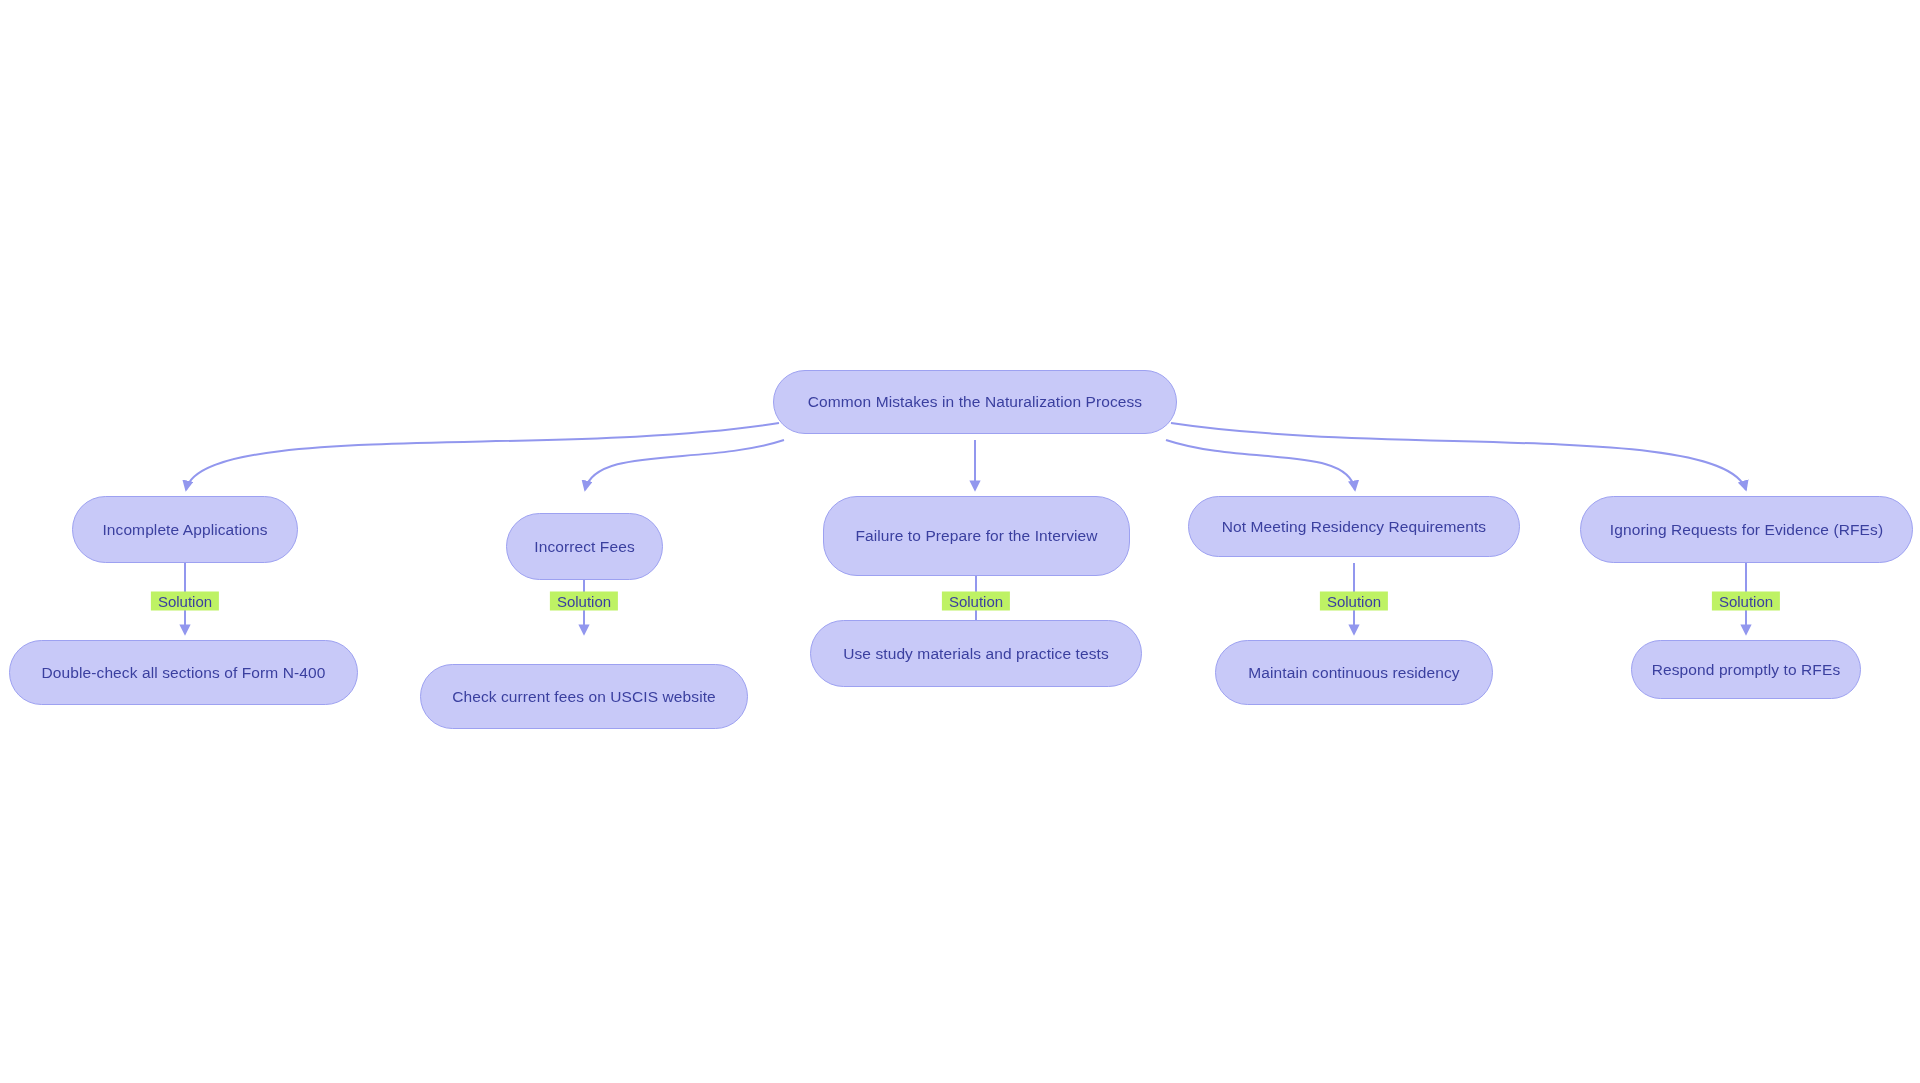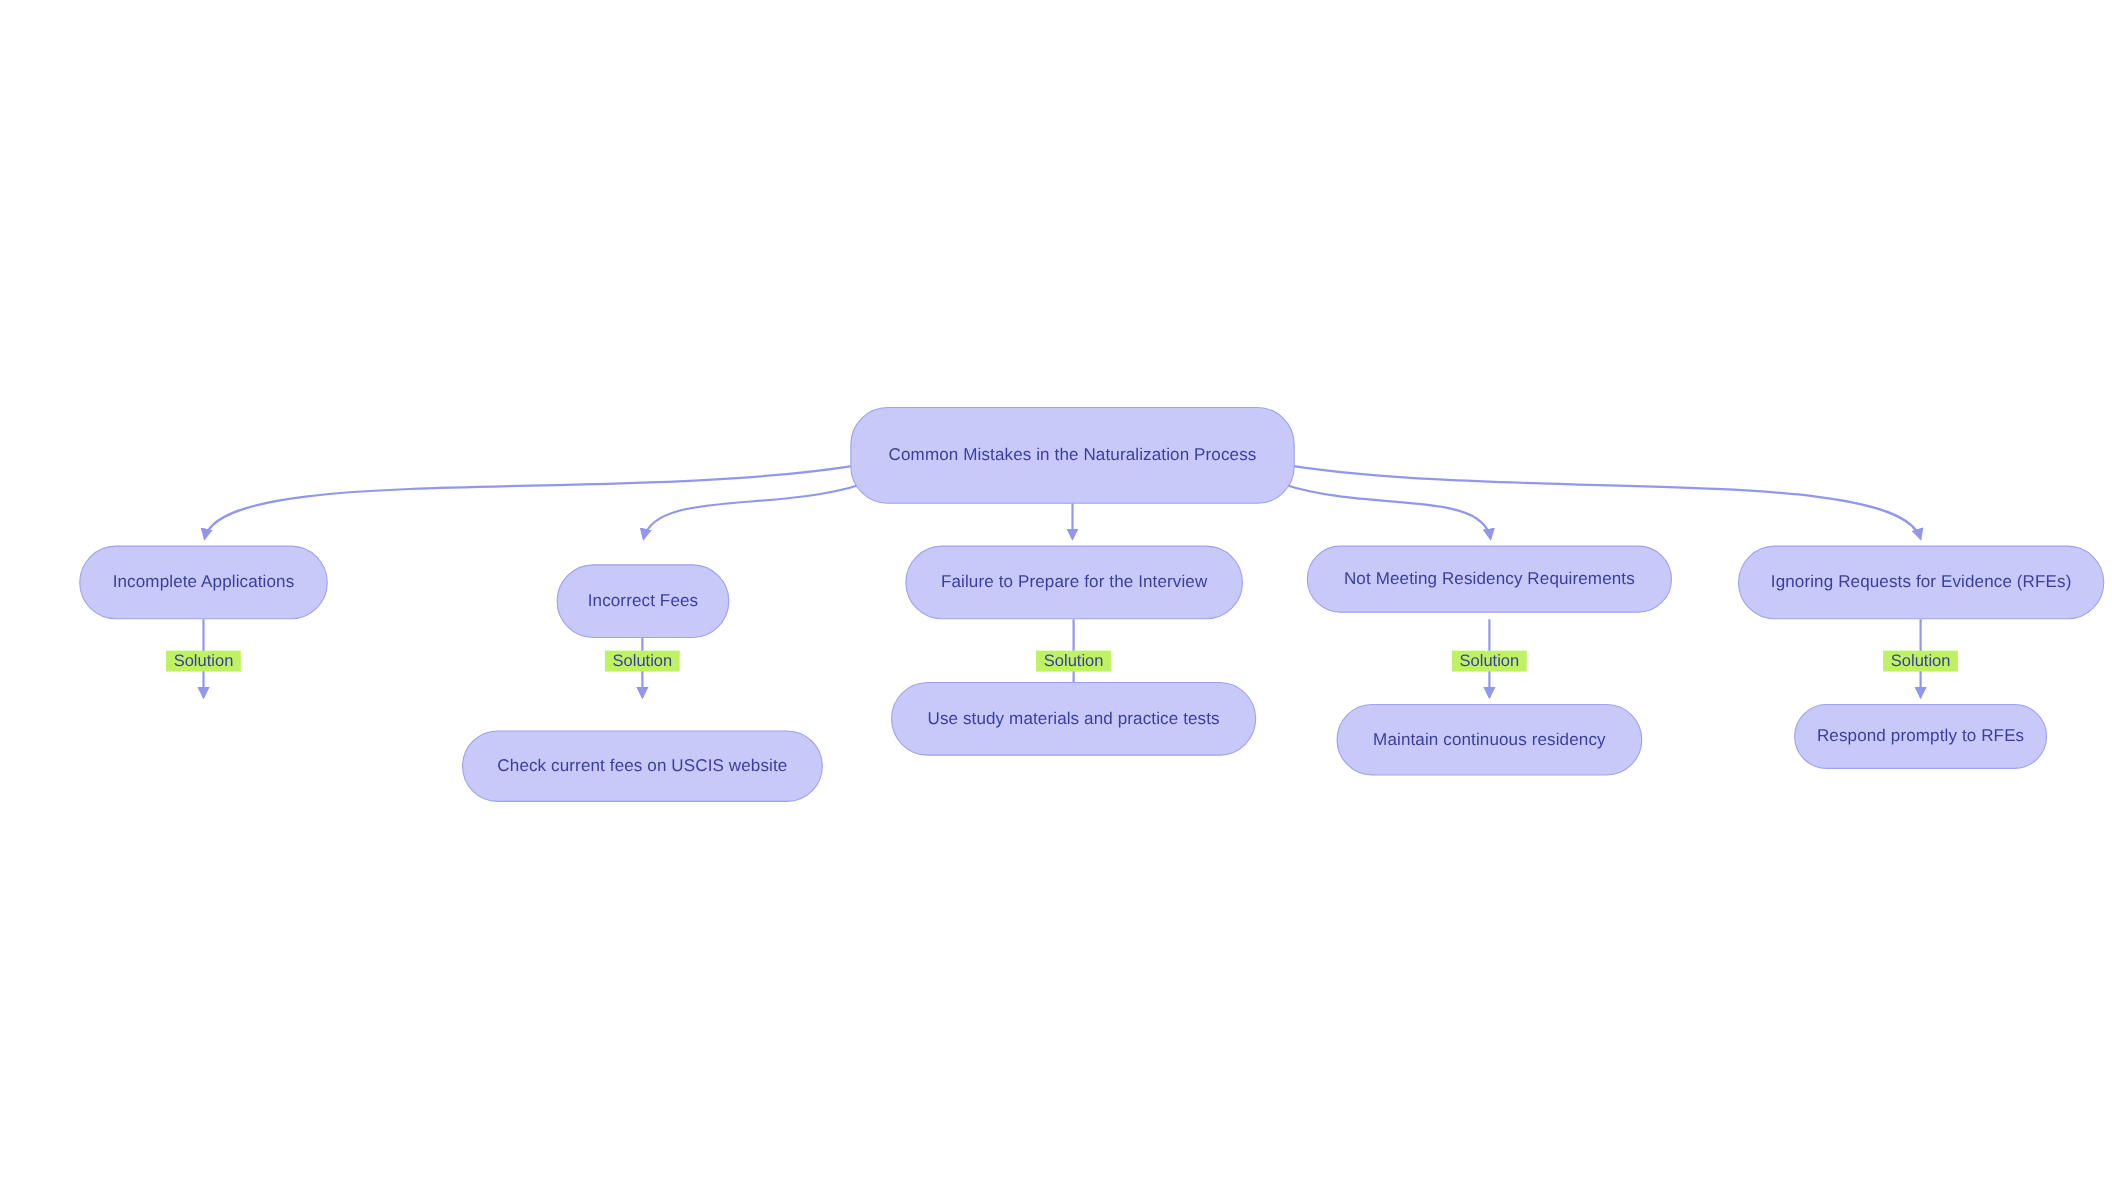--- a/index.html
+++ b/index.html
@@ -40,24 +40,24 @@
   .edge-label {
     position: absolute;
     transform: translate(-50%, -50%);
     background: #bef264;
     color: #3a3f9f;
     font-size: 15px;
     padding: 1px 7px;
     white-space: nowrap;
   }
   
-  .n-root { left: 773px; top: 370px; width: 404px; height: 88px; }
+  .n-root { left: 773px; top: 370px; width: 404px; height: 64px; }
   .n-m1   { left: 72px;   top: 496px; width: 226px; height: 67px; }
   .n-m2   { left: 506px;  top: 496px; width: 157px; height: 67px; margin-top: 17px; }
-  .n-m3   { left: 823px;  top: 496px; width: 307px; height: 67px; }
+  .n-m3   { left: 823px;  top: 496px; width: 307px; height: 80px; }
   .n-m4   { left: 1188px; top: 496px; width: 332px; height: 61px; }
   .n-m5   { left: 1580px; top: 496px; width: 333px; height: 67px; }
   .n-s1   { left: 9px;    top: 640px; width: 349px; height: 65px; }
   .n-s2   { left: 420px;  top: 640px; width: 328px; height: 65px; margin-top: 24px; }
   .n-s3   { left: 810px;  top: 620px; width: 332px; height: 67px; }
   .n-s4   { left: 1215px; top: 640px; width: 278px; height: 65px; }
   .n-s5   { left: 1631px; top: 640px; width: 230px; height: 59px; }
   .l-1 { left: 185px;  top: 601px; }
   .l-2 { left: 584px;  top: 601px; }
   .l-3 { left: 976px;  top: 601px; }
@@ -96,18 +96,19 @@
   <div class="node n-m3">Failure to Prepare for the Interview</div>
   <div class="node n-m4">Not Meeting Residency Requirements</div>
   <div class="node n-m5">Ignoring Requests for Evidence (RFEs)</div>
 
   <span class="edge-label l-1">Solution</span>
   <span class="edge-label l-2">Solution</span>
   <span class="edge-label l-3">Solution</span>
   <span class="edge-label l-4">Solution</span>
   <span class="edge-label l-5">Solution</span>
 
+  <div class="node n-s1">Double-check all sections of Form N-400</div>
   <div class="node n-s2">Check current fees on USCIS website</div>
   <div class="node n-s3">Use study materials and practice tests</div>
   <div class="node n-s4">Maintain continuous residency</div>
   <div class="node n-s5">Respond promptly to RFEs</div>
 
 </div>
 
 </body></html>

